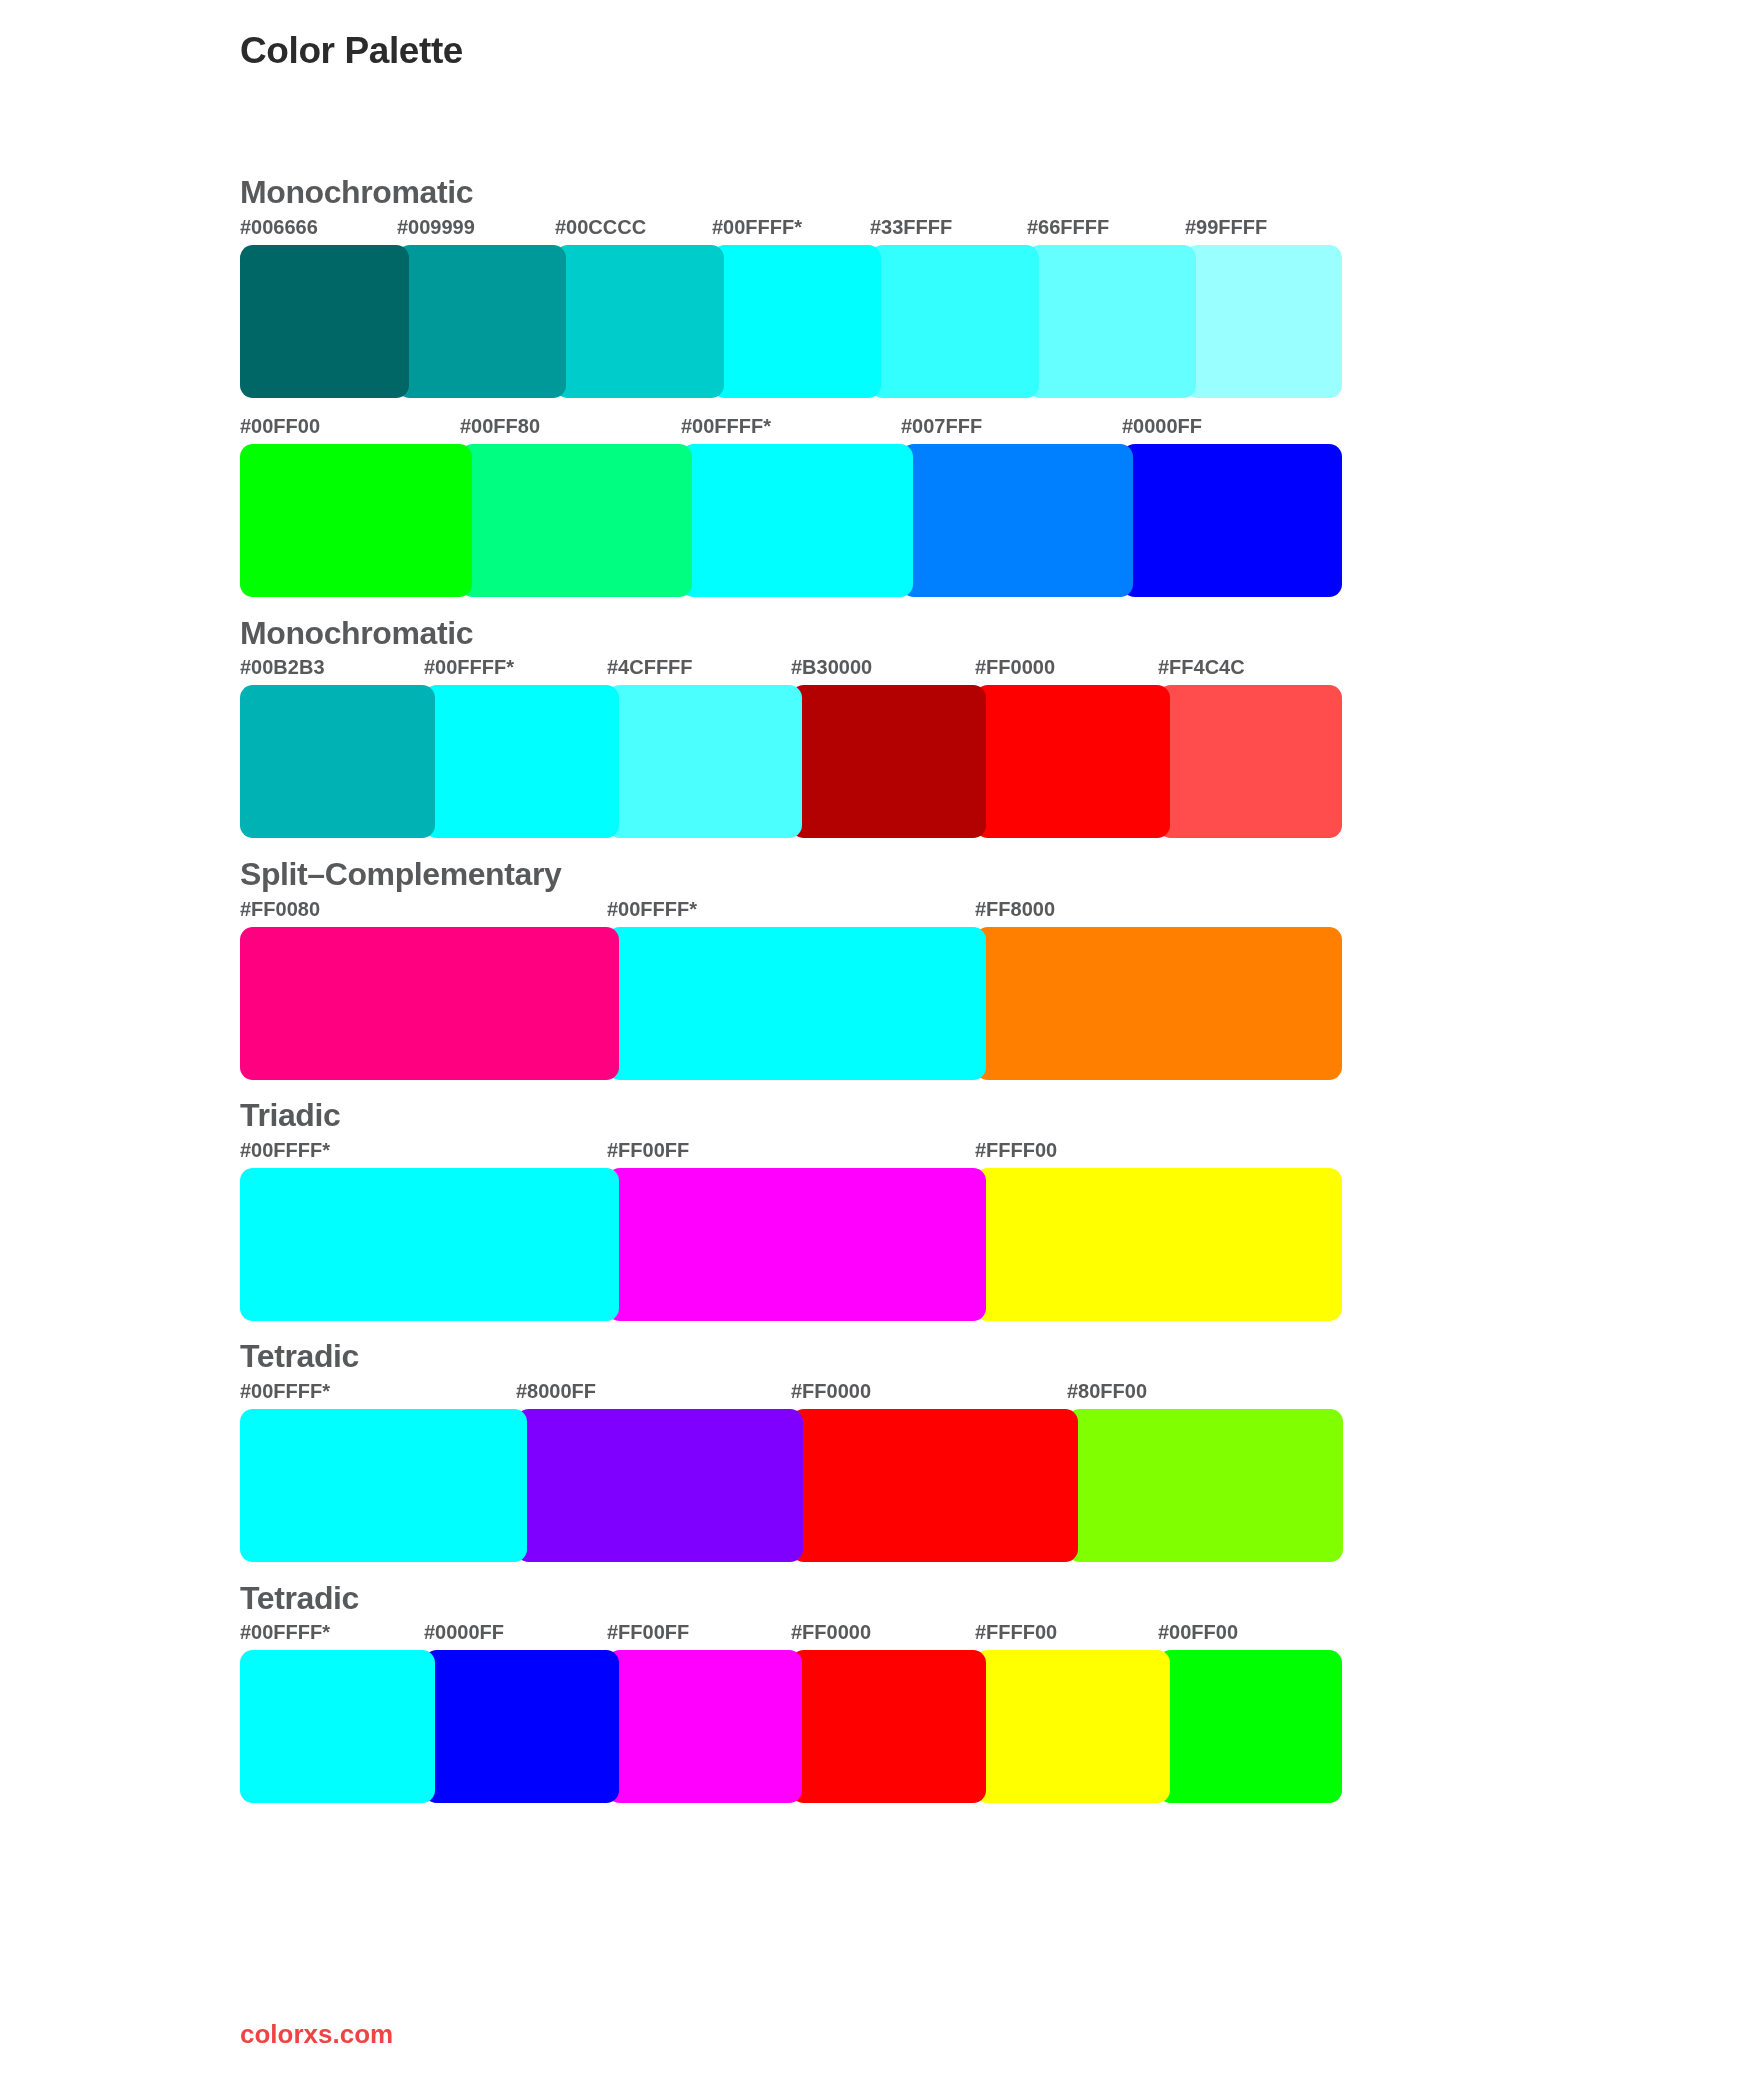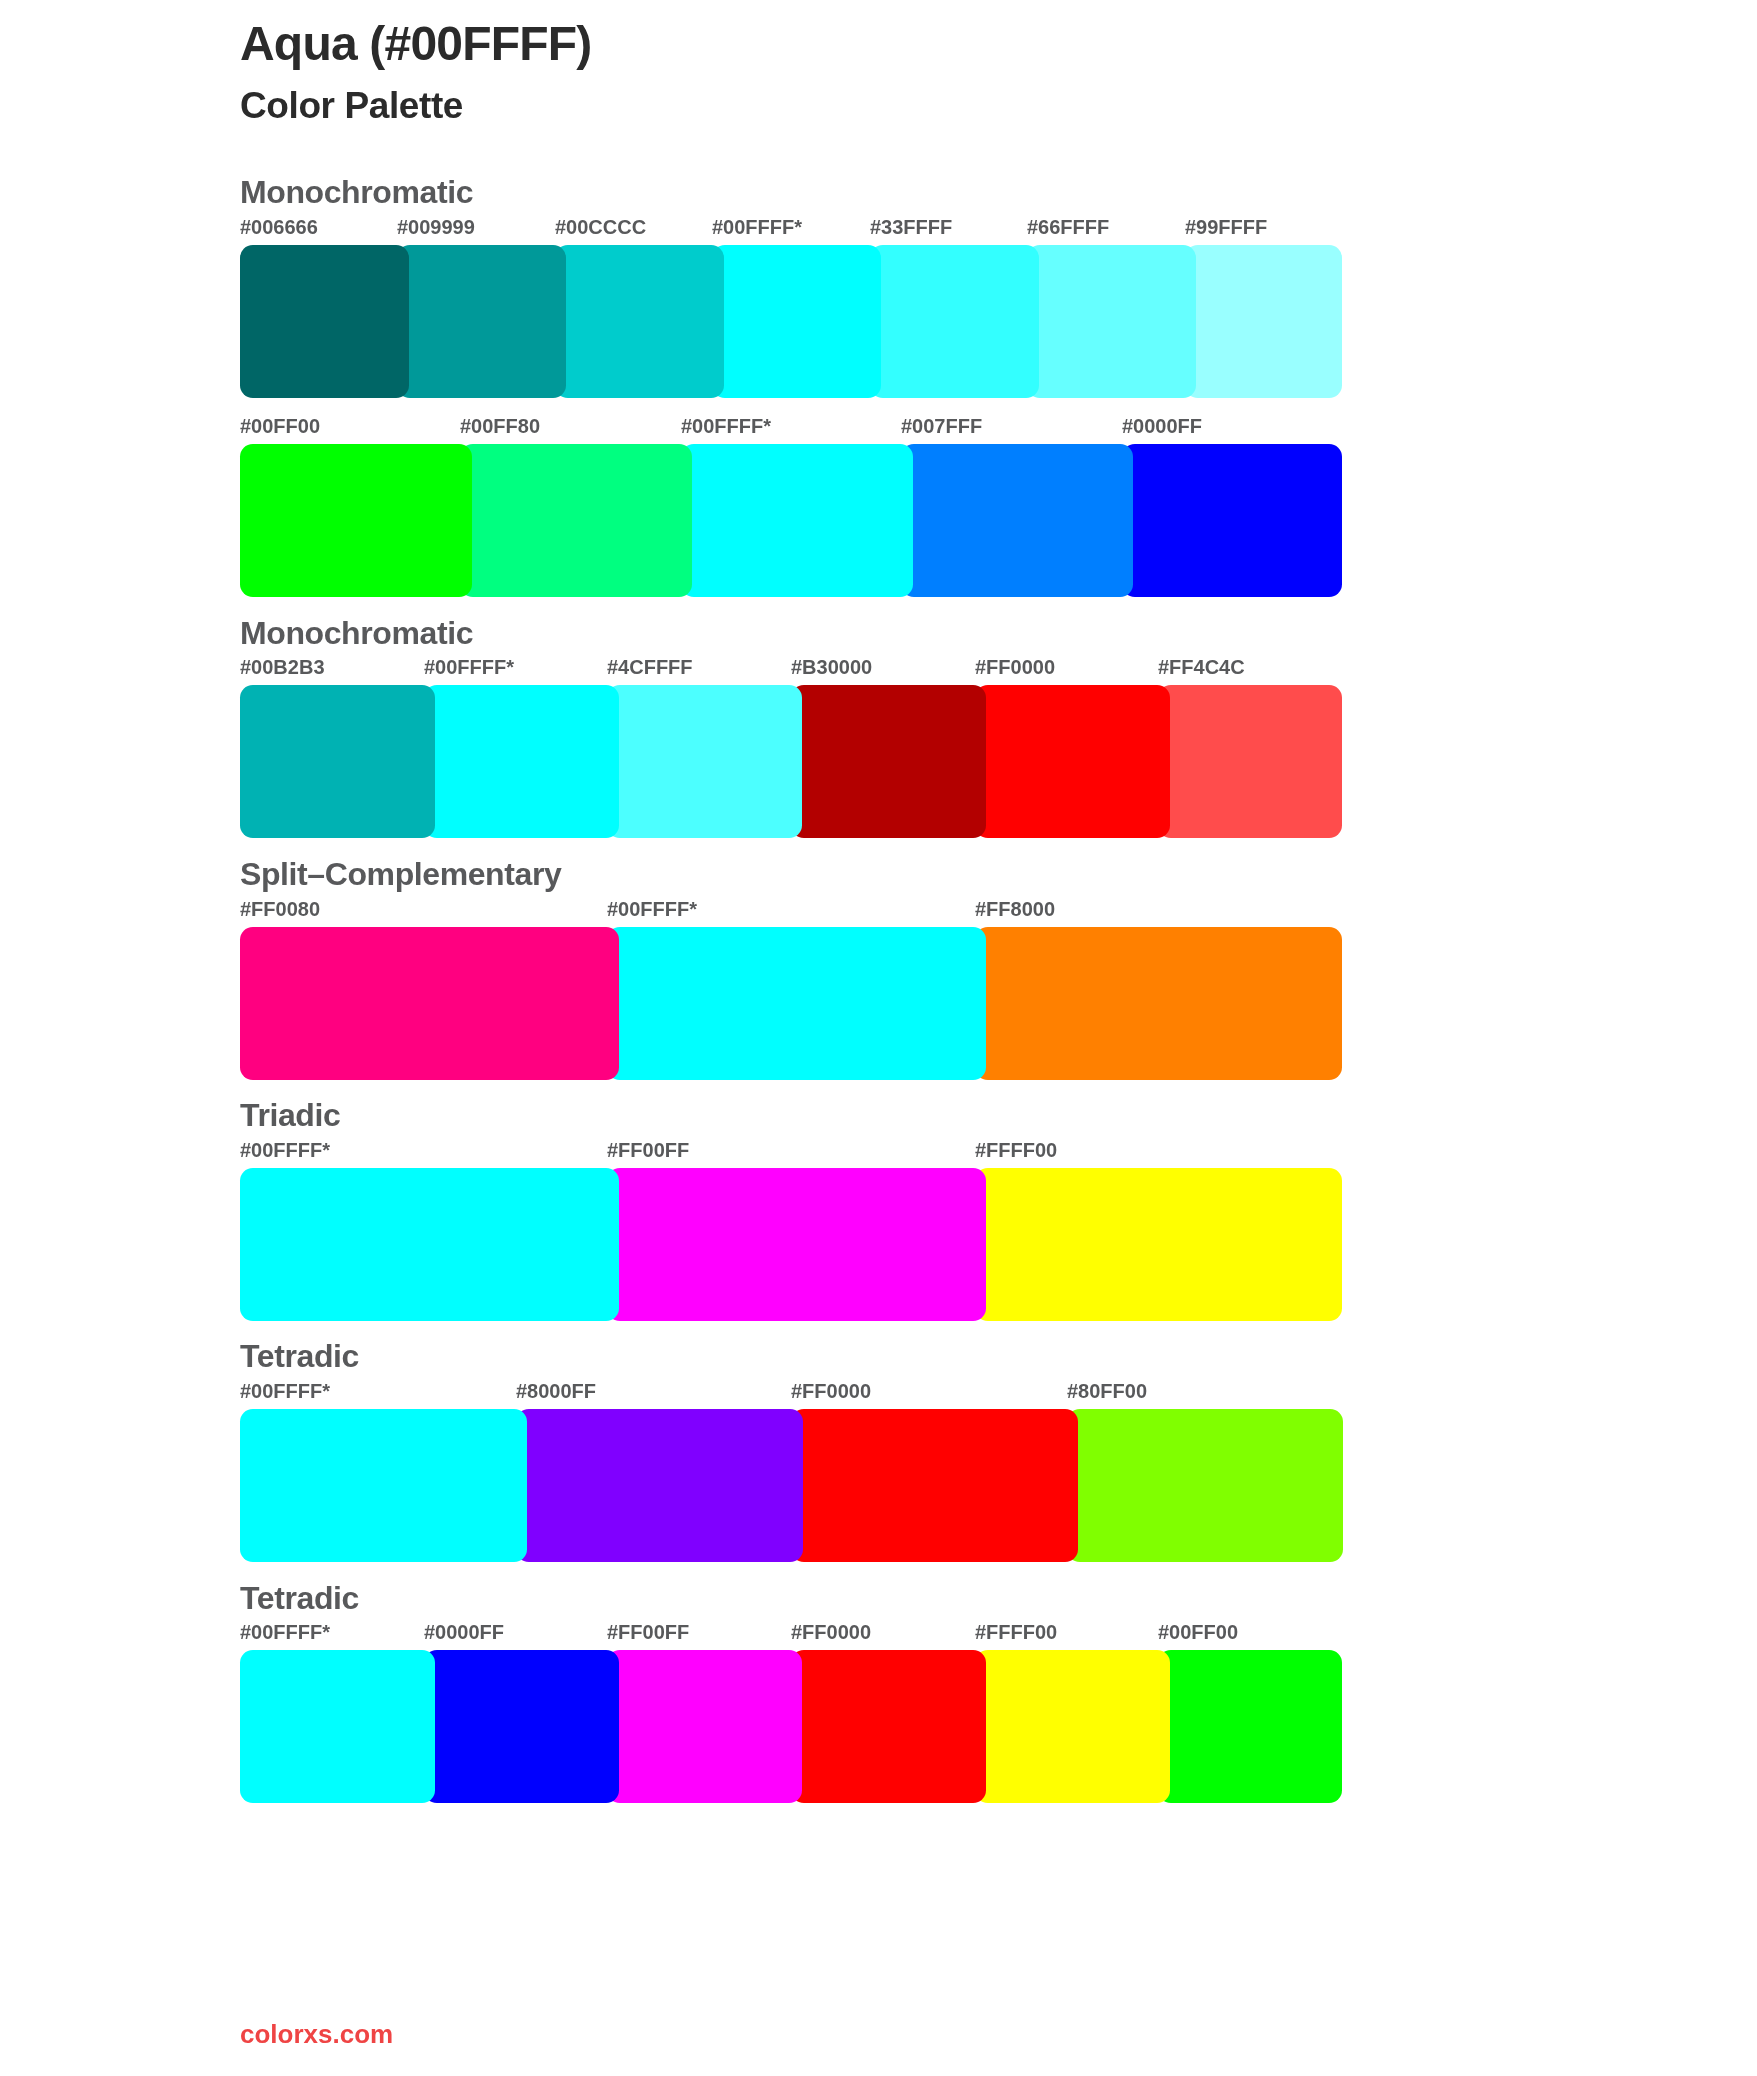--- a/index.html
+++ b/index.html
@@ -102,21 +102,20 @@
     color: #ef4444;
     letter-spacing: 0px;
   }
 </style>
 </head>
 <body>
 
 <div class="page">
 
   <div class="header">
-    <div class="doc-title">Aqua (#00FFFF)</div>
     <div class="doc-subtitle">Color Palette</div>
   </div>
 
   <div class="sections" id="sections-root">
       <div class="section">
         <div class="section-title">Monochromatic</div>
         <div class="label-row">
           <div class="swatch-label" style="left: 0px;">#006666</div>
           <div class="swatch-label" style="left: 157px;">#009999</div>
           <div class="swatch-label" style="left: 315px;">#00CCCC</div>

